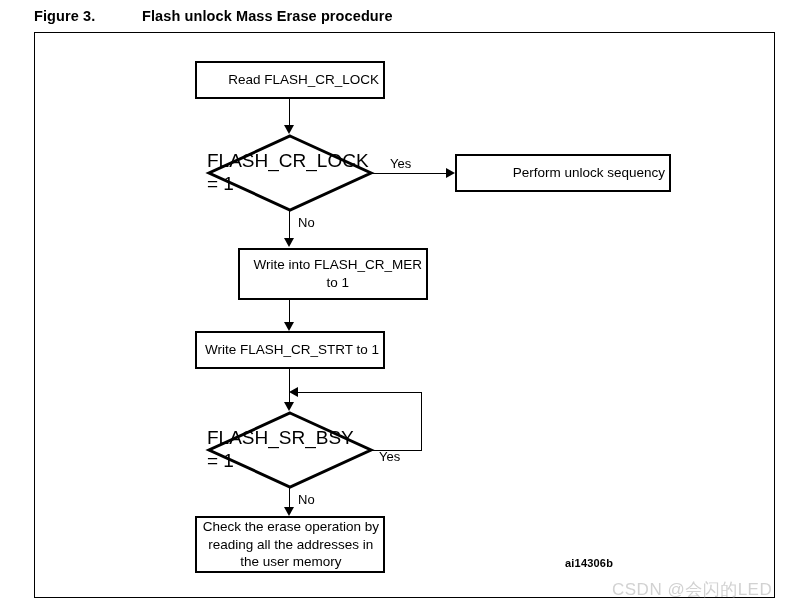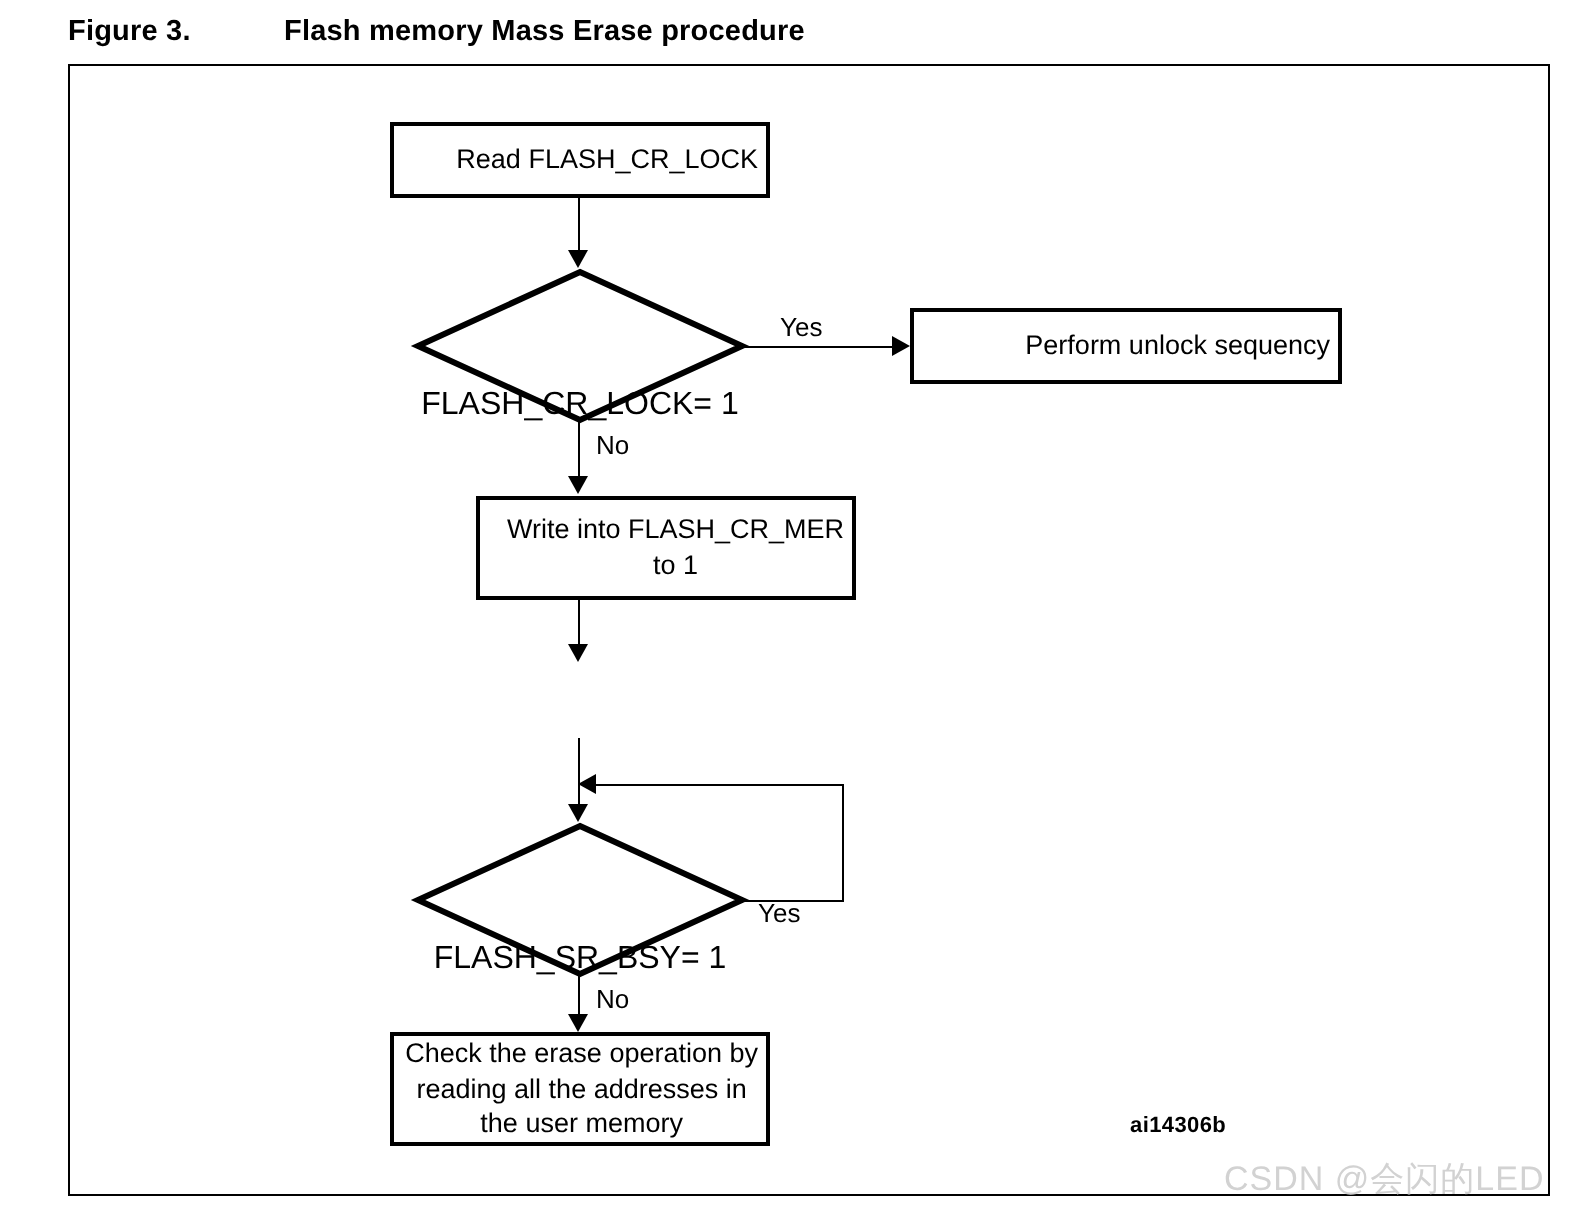--- a/index.html
+++ b/index.html
@@ -88,24 +88,24 @@
     stroke-width: 3;
     stroke-linejoin: miter;
   }
   .diamond-label {
     position: absolute;
     left: 0;
     top: 0;
     width: 100%;
     height: 100%;
     display: flex;
-    flex-direction: row;
-    align-items: flex-end;
+    flex-direction: column;
+    align-items: flex-start;
     justify-content: center;
-    font-size: 16px;
+    font-size: 19px;
     color: #000000;
     line-height: 1.2;
     text-align: center;
     pointer-events: none;
   }
 
   #diamond-lock { left: 172px; top: 101px; width: 166px; height: 78px; }
   #diamond-bsy  { left: 172px; top: 378px; width: 166px; height: 78px; }
 
   
@@ -176,21 +176,21 @@
     color: #d2d2d2;
     white-space: nowrap;
     letter-spacing: 0.5px;
     pointer-events: none;
   }
 </style>
 </head>
 <body>
 
 <div id="figure-caption">
-  <span class="fig-num">Figure 3.</span><span>Flash memory Mass Erase procedure</span>
+  <span class="fig-num">Figure 3.</span><span>Flash unlock Mass Erase procedure</span>
 </div>
 
 <div id="figure-frame">
   <div id="diagram">
 
     <div class="proc-box" id="box-read-lock">
       <span>Read FLASH_CR_LOCK</span>
     </div>
 
     <div class="vline" style="left:254px; top:66px; height:26px;"></div>
@@ -221,20 +221,23 @@
     <div class="proc-box" id="box-write-mer">
       <div>
         <div>Write into FLASH_CR_MER</div>
         <div>to 1</div>
       </div>
     </div>
 
     <div class="vline" style="left:254px; top:267px; height:22px;"></div>
     <div class="arrow-down" style="left:249px; top:289px;"></div>
 
+    <div class="proc-box" id="box-write-strt">
+      <span>Write FLASH_CR_STRT to 1</span>
+    </div>
 
     <div class="vline" style="left:254px; top:336px; height:33px;"></div>
     <div class="arrow-down" style="left:249px; top:369px;"></div>
 
     <div class="diamond-wrap" id="diamond-bsy">
       <svg width="166" height="78" viewBox="0 0 166 78">
         <polygon class="diamond-shape" points="83,2 164,39 83,76 2,39"></polygon>
       </svg>
       <div class="diamond-label">
         <span>FLASH_SR_BSY</span>

